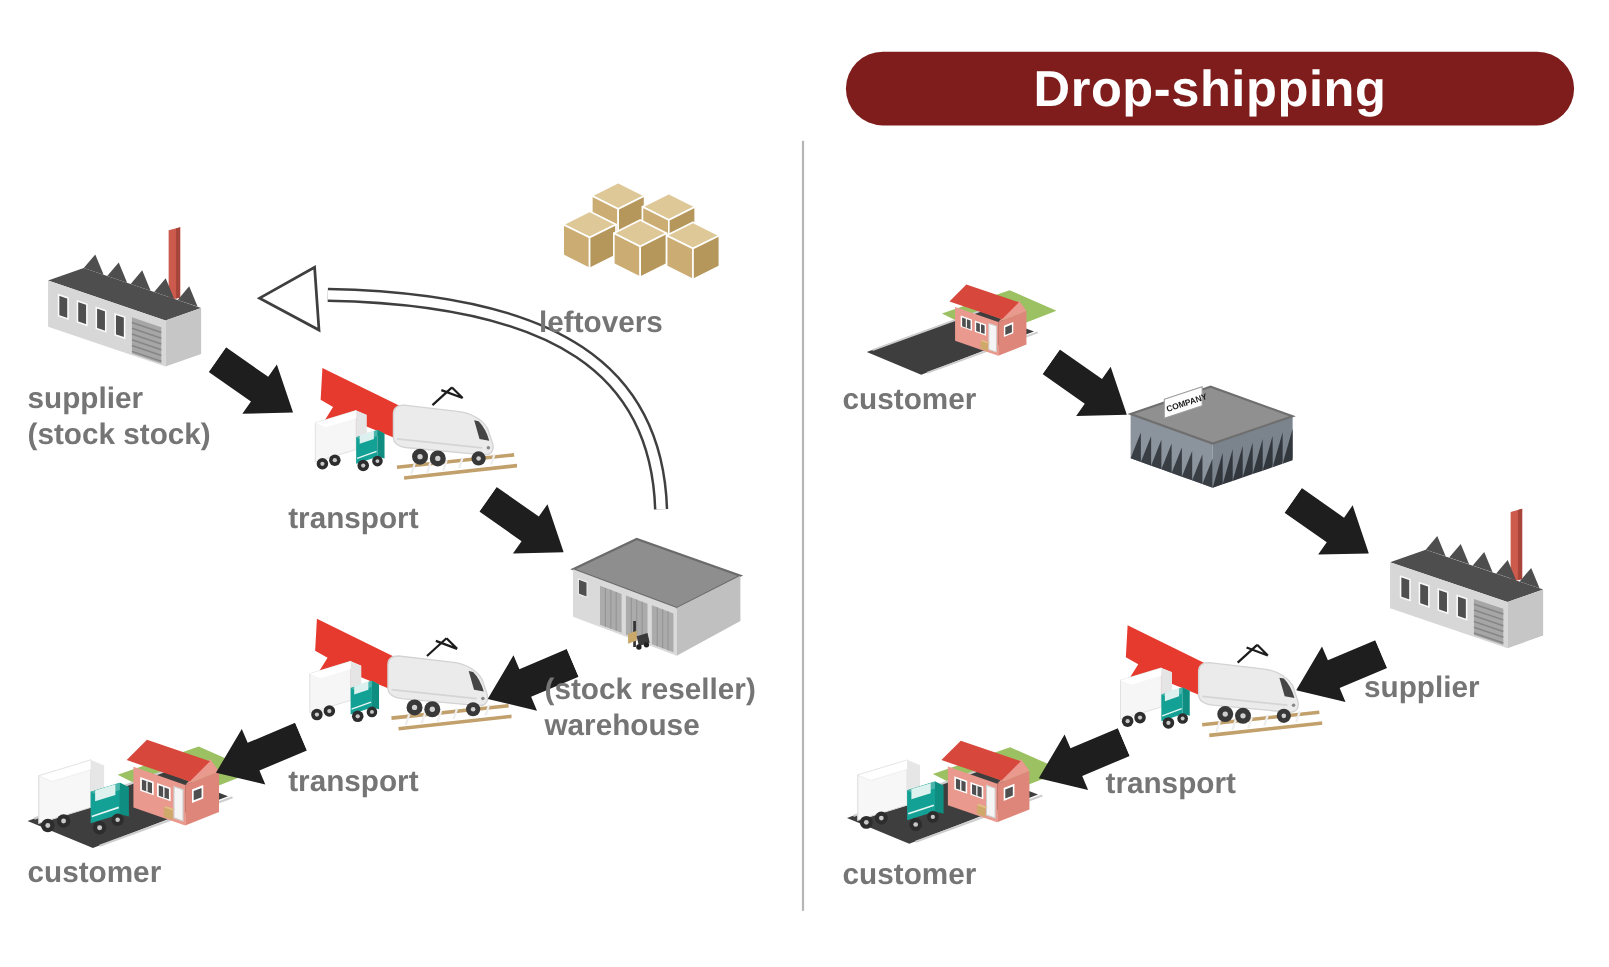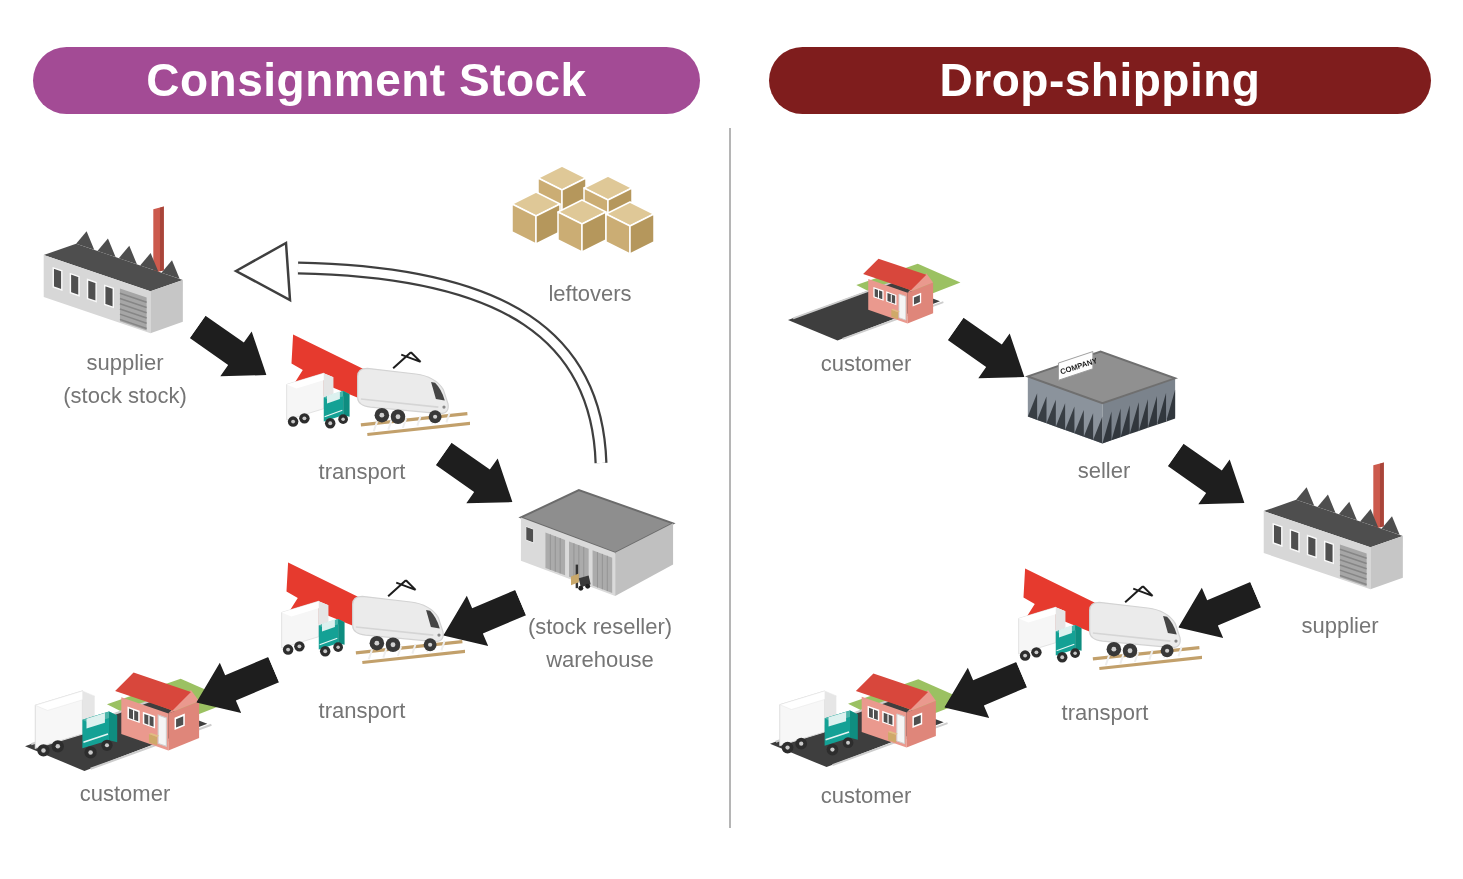--- a/index.html
+++ b/index.html
@@ -2,21 +2,21 @@
 <html><head>
 <meta charset="utf-8">
 <style>
   html,body{margin:0;padding:0;background:#ffffff;}
   #canvas{position:relative;width:1463px;height:879px;background:#ffffff;overflow:hidden;
           font-family:"Liberation Sans",sans-serif;}
   .hdr{position:absolute;height:67px;border-radius:34px;color:#ffffff;
        font-size:46px;font-weight:700;text-align:center;line-height:66px;letter-spacing:.5px;}
   #hdr-left{left:33px;top:47px;width:667px;background:#a34b95;}
   #hdr-right{left:769px;top:47px;width:662px;background:#7f1d1d;}
-  .lbl{position:absolute;text-align:center;color:#757575;font-size:22px;font-weight:400;line-height:33px;}
+  .lbl{position:absolute;text-align:left;color:#757575;font-size:27px;font-weight:700;line-height:33px;}
   .lbl span{display:block;}
   .icon{position:absolute;}
   .barrow{position:absolute;width:84px;height:58px;}
   #divider{position:absolute;left:729px;top:128px;width:2px;height:700px;background:#b5b5b5;}
   #overlay{position:absolute;left:0;top:0;z-index:1;pointer-events:none;}
   .z2{z-index:2;}
 </style>
 </head>
 <body>
 
@@ -174,21 +174,20 @@
         <polygon points="38,22 74,10 74,28 38,40" fill="#fdfdfd" stroke="#9a9a9a" stroke-width="1"></polygon>
         <text transform="translate(41,34) rotate(-18)" font-size="8" font-weight="bold" fill="#1b1b1b" font-family="Liberation Sans, sans-serif">COMPANY</text>
       </g>
 
       <g id="g-barrow">
         <polygon points="0,15 48,15 48,1 86,29 48,57 48,43 0,43" fill="#1e1e1e"></polygon>
       </g>
     </defs>
   </svg>
 
-  <div id="hdr-left" class="hdr z2">Consignment Stock</div>
   <div id="hdr-right" class="hdr z2">Drop-shipping</div>
 
   <div id="divider"></div>
 
   <svg id="overlay" width="1463" height="879" viewBox="0 0 1463 879">
     <path d="M601,463 C597,338 508,272 298,268" fill="none" stroke="#3f3f3f" stroke-width="13"></path>
     <path d="M601,463 C597,338 508,272 298,268" fill="none" stroke="#ffffff" stroke-width="8.5"></path>
     <polygon points="236,271 286,243 290,300" fill="#ffffff" stroke="#3f3f3f" stroke-width="2.5"></polygon>
   </svg>
 
@@ -272,23 +271,20 @@
   <svg class="barrow z2" style="left:1175px;top:582px;transform:rotate(157deg)" viewBox="0 0 86 58">
       <use href="#g-barrow"></use>
     </svg>
   <svg class="barrow z2" style="left:941px;top:662px;transform:rotate(157deg)" viewBox="0 0 86 58">
       <use href="#g-barrow"></use>
     </svg>
 
   <div class="lbl z2" style="left:766px;top:347px;width:200px">
     <span>customer</span>
   </div>
-  <div class="lbl z2" style="left:1004px;top:454px;width:200px">
-    <span>seller</span>
-  </div>
   <div class="lbl z2" style="left:1240px;top:609px;width:200px">
     <span>supplier</span>
   </div>
   <div class="lbl z2" style="left:1005px;top:696px;width:200px">
     <span>transport</span>
   </div>
   <div class="lbl z2" style="left:766px;top:779px;width:200px">
     <span>customer</span>
   </div>
 

